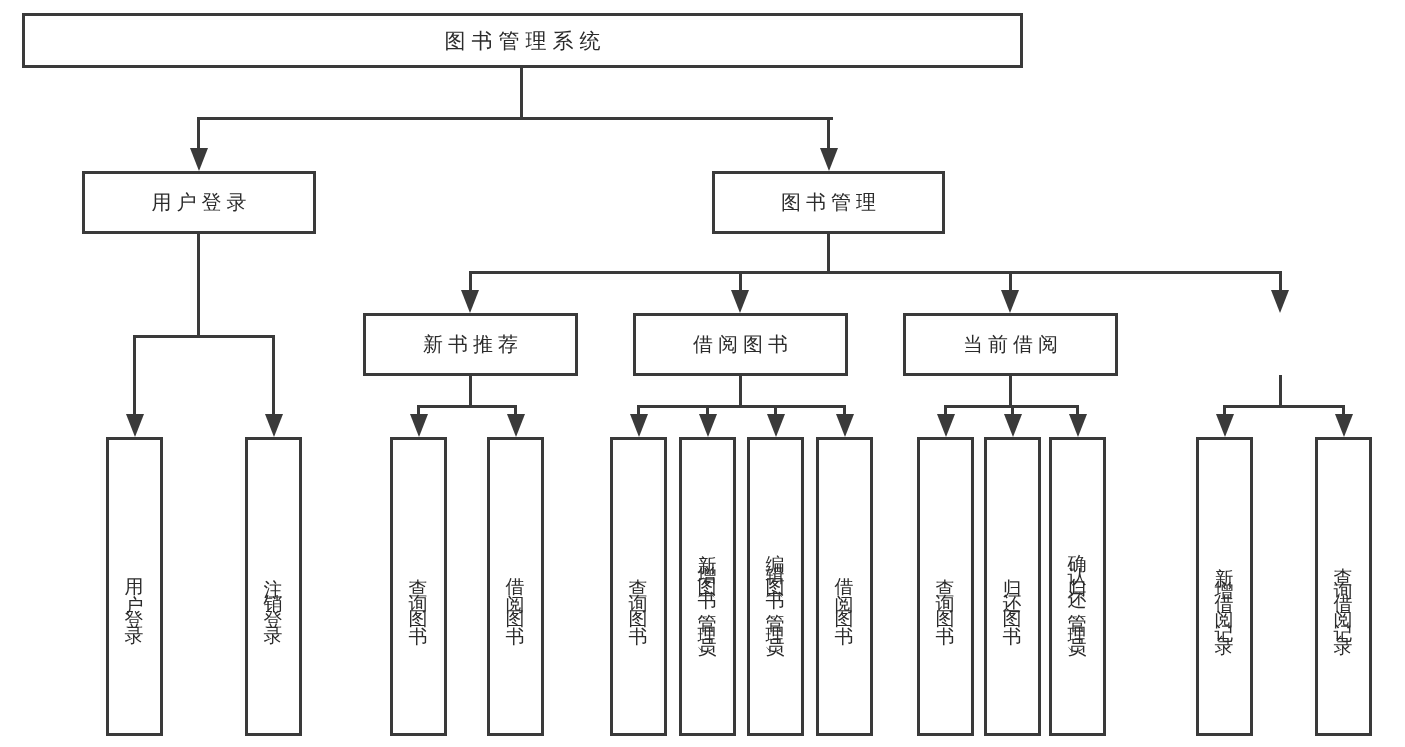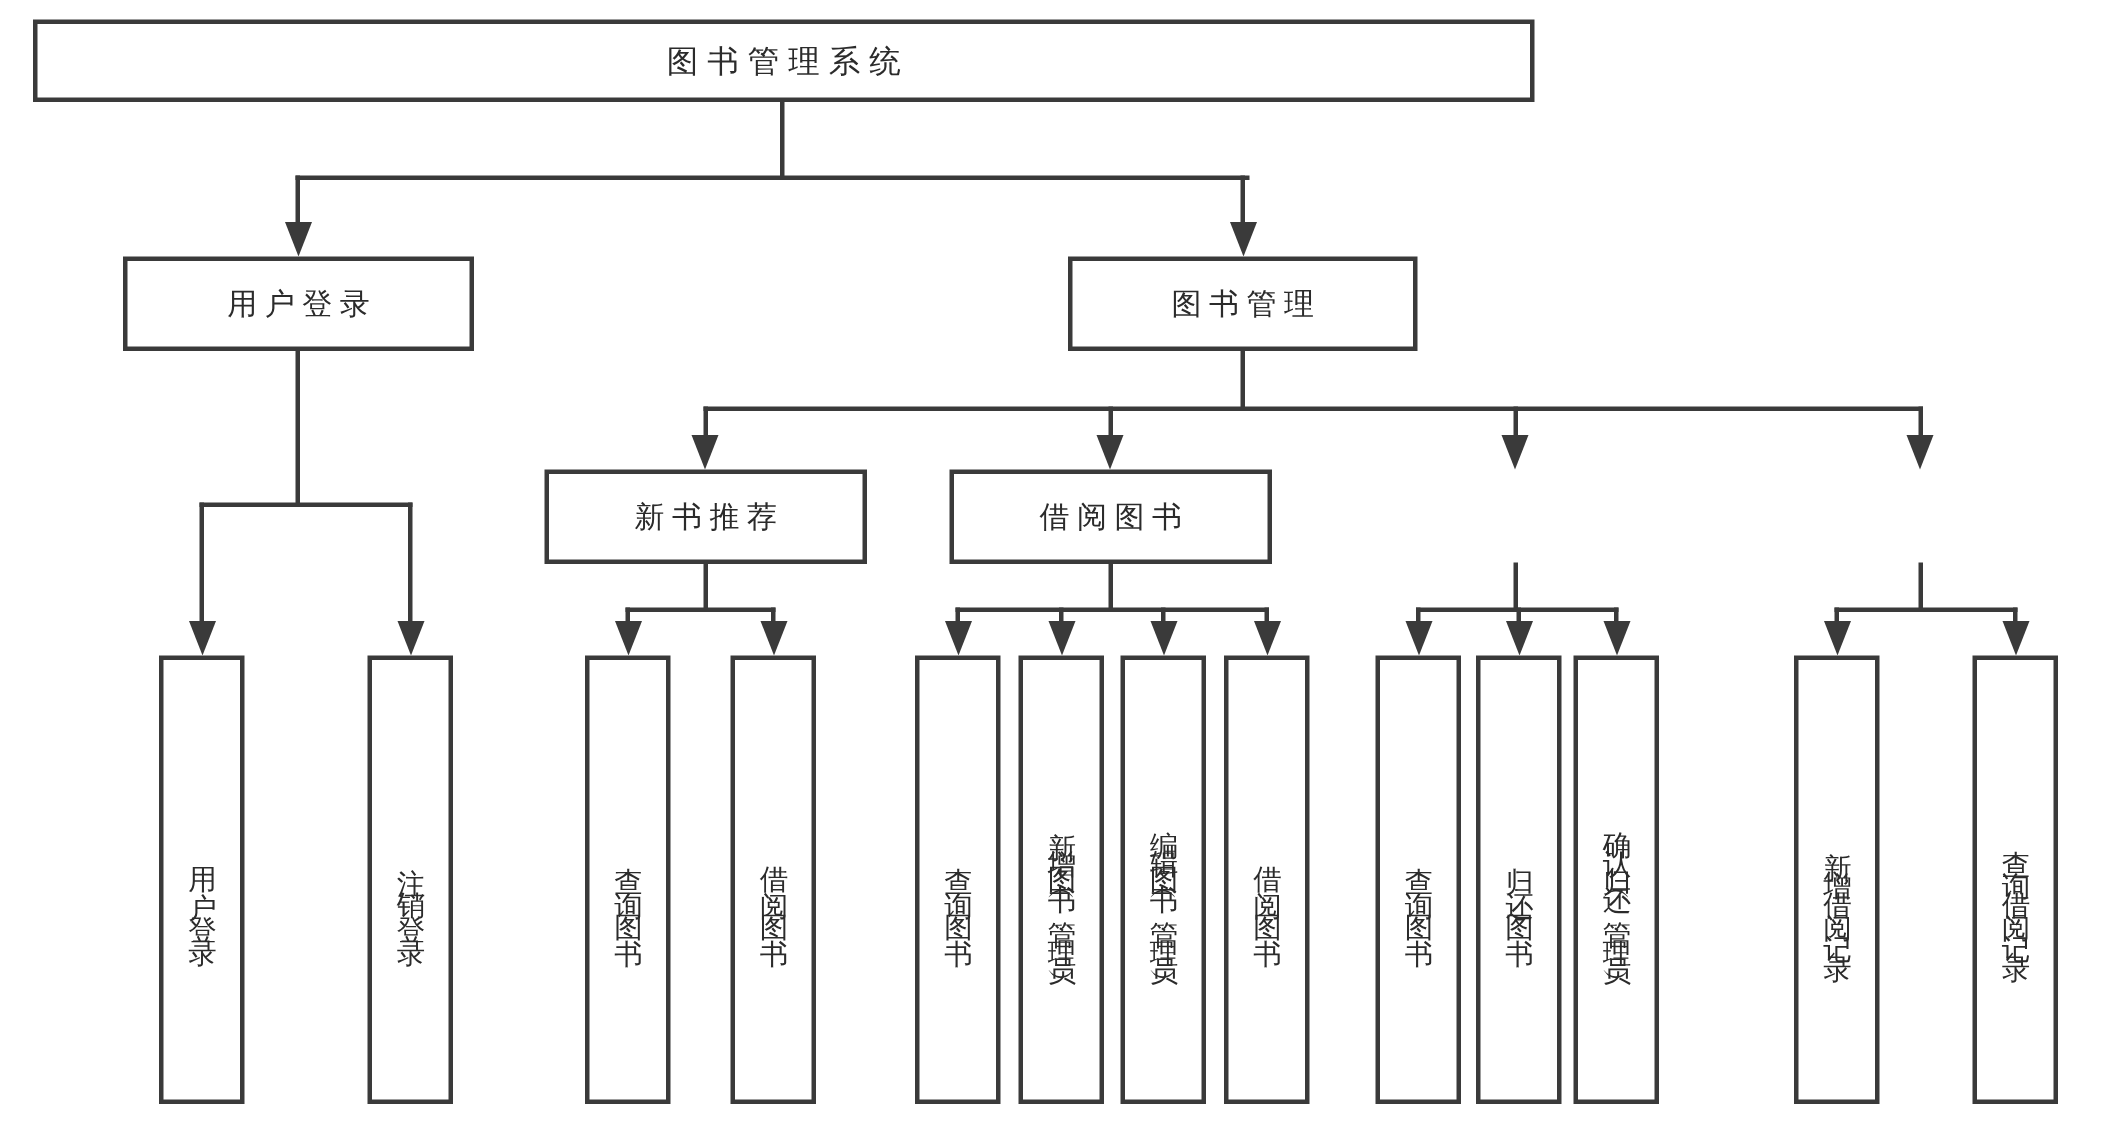--- a/index.html
+++ b/index.html
@@ -68,20 +68,23 @@
   <div class="l" style="left:1009px;top:271px;width:3px;height:21px;"></div>
   <div class="a" style="left:1001px;top:290px;"></div>
   <div class="l" style="left:1279px;top:271px;width:3px;height:21px;"></div>
   <div class="a" style="left:1271px;top:290px;"></div>
 
   <div class="box" style="left:363px;top:313px;width:215px;height:63px;">
     <span class="hl">新书推荐</span>
   </div>
   <div class="box" style="left:633px;top:313px;width:215px;height:63px;">
     <span class="hl">借阅图书</span>
+  </div>
+  <div class="box" style="left:903px;top:313px;width:215px;height:63px;">
+    <span class="hl">当前借阅</span>
   </div>
 
   <div class="l" style="left:469px;top:375px;width:3px;height:32px;"></div>
   <div class="l" style="left:417px;top:405px;width:100px;height:3px;"></div>
   <div class="l" style="left:417px;top:405px;width:3px;height:11px;"></div>
   <div class="a" style="left:410px;top:414px;"></div>
   <div class="l" style="left:514px;top:405px;width:3px;height:11px;"></div>
   <div class="a" style="left:507px;top:414px;"></div>
 
   <div class="l" style="left:739px;top:375px;width:3px;height:32px;"></div>

